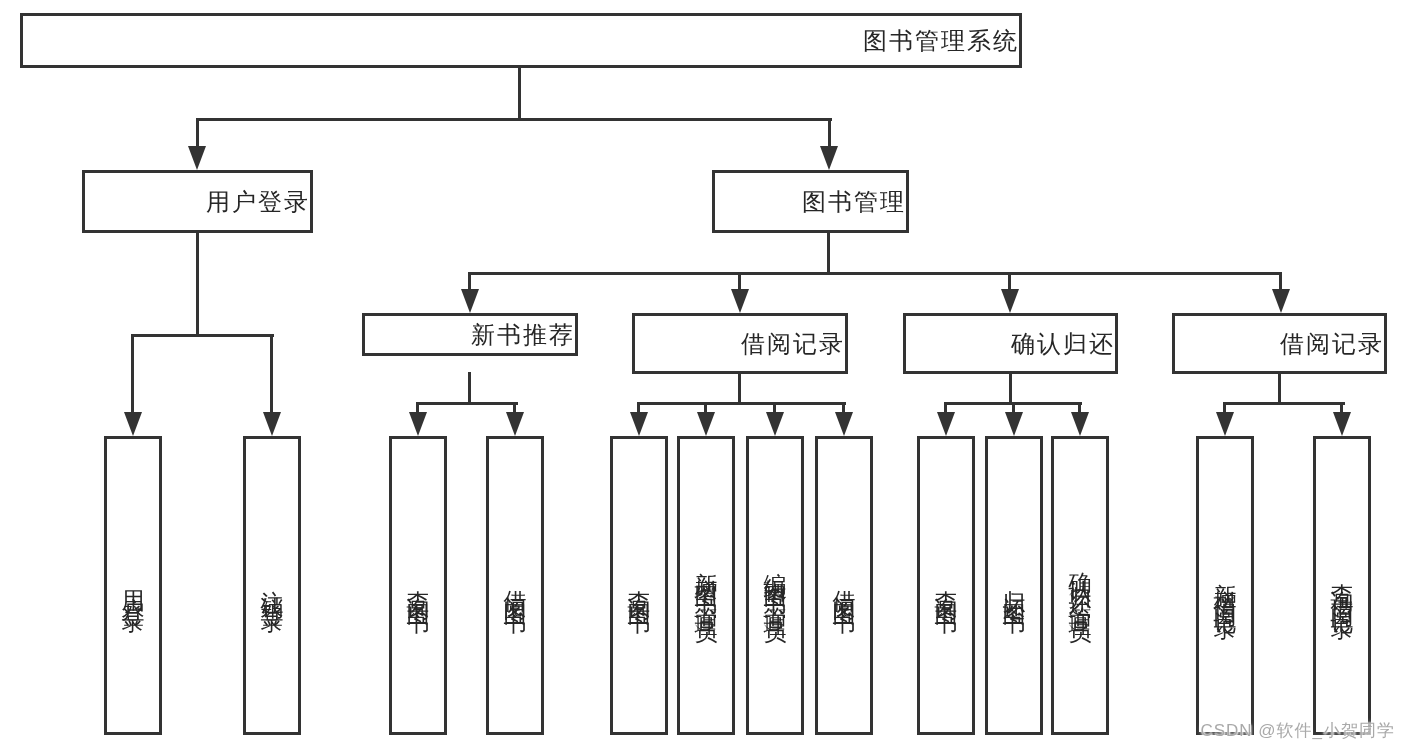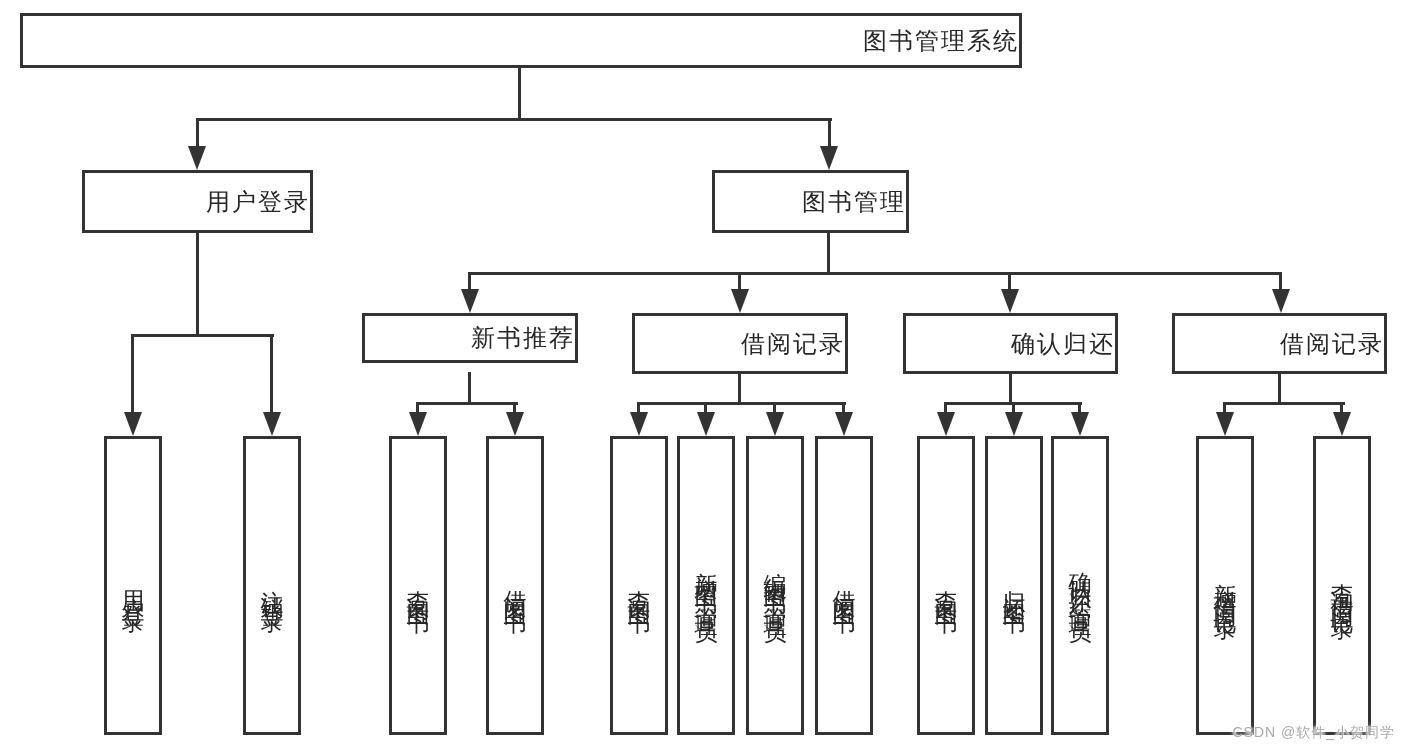--- a/index.html
+++ b/index.html
@@ -21,21 +21,21 @@
   }
   .hline{position:absolute;height:3px;background:var(--line,#333333);}
   .vline{position:absolute;width:3px;background:var(--line,#333333);}
   .arrow{
     position:absolute;width:0;height:0;
     border-left:9px solid transparent;border-right:9px solid transparent;
     border-top:24px solid var(--line,#333333);
   }
   .watermark{
     position:absolute;right:10px;bottom:5px;z-index:5;
-    font-size:14px;letter-spacing:1px;color:var(--watermark,#a9a9a9);
+    font-size:17px;letter-spacing:1px;color:var(--watermark,#a9a9a9);
     text-shadow:0 0 2px #fff,0 0 4px #fff,1px 1px 2px #fff;
     white-space:nowrap;
   }
 </style>
 </head>
 <body>
 
 <div class="stage">
 
   <div class="vline" style="left:518px;top:66px;height:54px"></div>
@@ -101,21 +101,21 @@
     <span>图书管理系统</span>
   </div>
 
   <div class="box hbox" style="left:82px;top:170px;width:231px;height:63px">
     <span>用户登录</span>
   </div>
   <div class="box hbox" style="left:712px;top:170px;width:197px;height:63px">
     <span>图书管理</span>
   </div>
 
-  <div class="box hbox" style="left:362px;top:313px;width:216px;height:50px">
+  <div class="box hbox" style="left:362px;top:313px;width:216px;height:43px">
     <span>新书推荐</span>
   </div>
   <div class="box hbox" style="left:632px;top:313px;width:216px;height:61px">
     <span>借阅记录</span>
   </div>
   <div class="box hbox" style="left:903px;top:313px;width:215px;height:61px">
     <span>确认归还</span>
   </div>
   <div class="box hbox" style="left:1172px;top:313px;width:215px;height:61px">
     <span>借阅记录</span>

